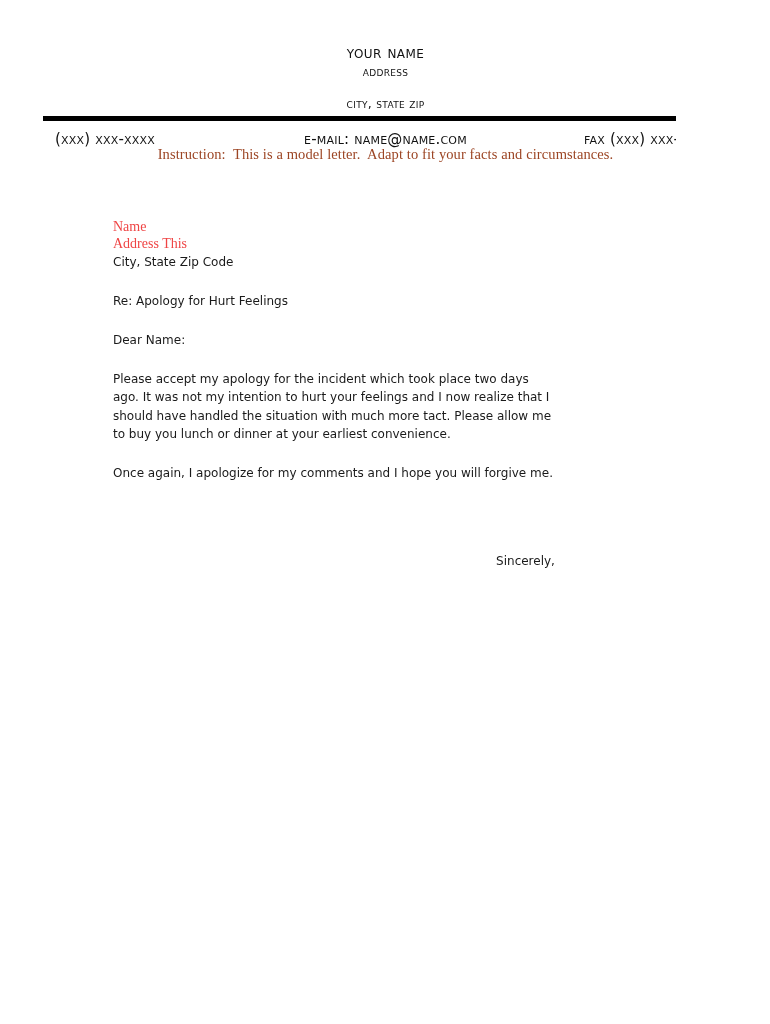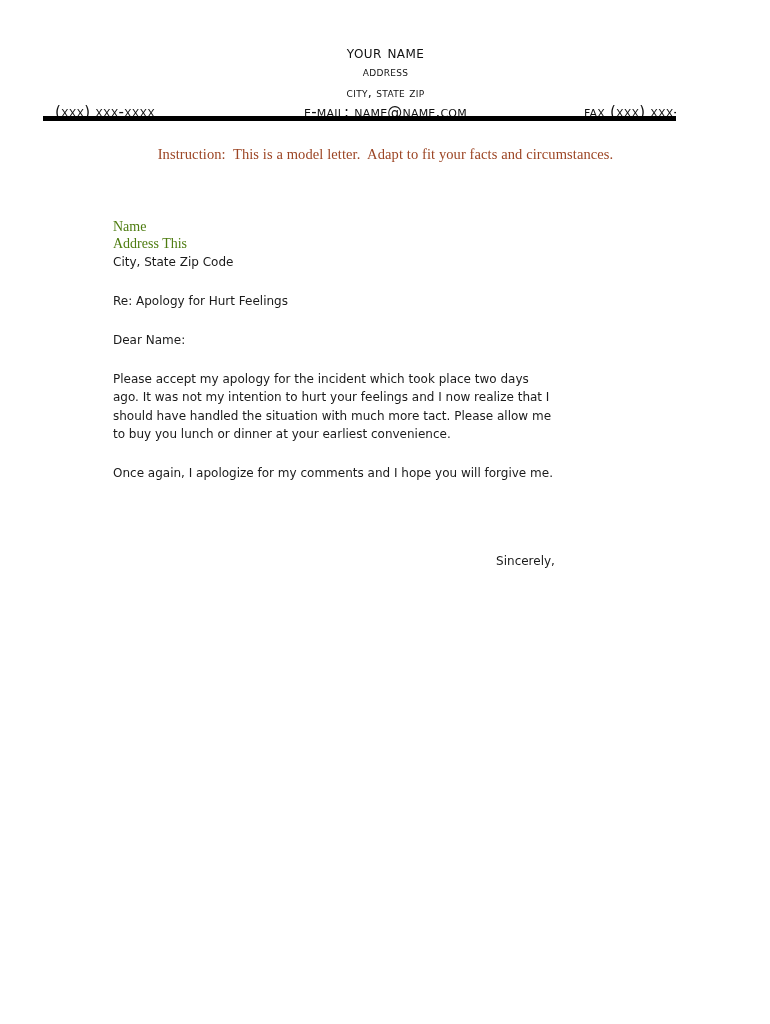--- a/index.html
+++ b/index.html
@@ -39,27 +39,27 @@
 
   .lh-name {
     font-size: 17px;
     letter-spacing: 0.4px;
     margin-bottom: 5px;
   }
 
   .lh-address {
     font-size: 12.5px;
     letter-spacing: 0.3px;
-    margin-bottom: 8px;
+    margin-bottom: 19px;
   }
 
   .lh-citystatezip {
     font-size: 12.5px;
     letter-spacing: 0.3px;
-    margin-bottom: 4px;
+    margin-bottom: 20px;
   }
 
   
   .lh-contact-row {
     position: relative;
     height: 16px;
     font-size: 15px;
   }
 
   .lh-phone,
@@ -112,21 +112,21 @@
     position: absolute;
     left: 113px;
     top: 218px;
     width: 552px;
   }
 
   .recipient-serif {
     font-family: "Liberation Serif", "DejaVu Serif", serif;
     font-size: 14px;
     line-height: 17px;
-    color: #4d7c0f;
+    color: #ef4444;
   }
 
   .block {
     font-family: "DejaVu Sans", sans-serif;
     font-size: 12px;
     line-height: 18px;
     color: #1a1a1a;
   }
 
   .recipient-city {

